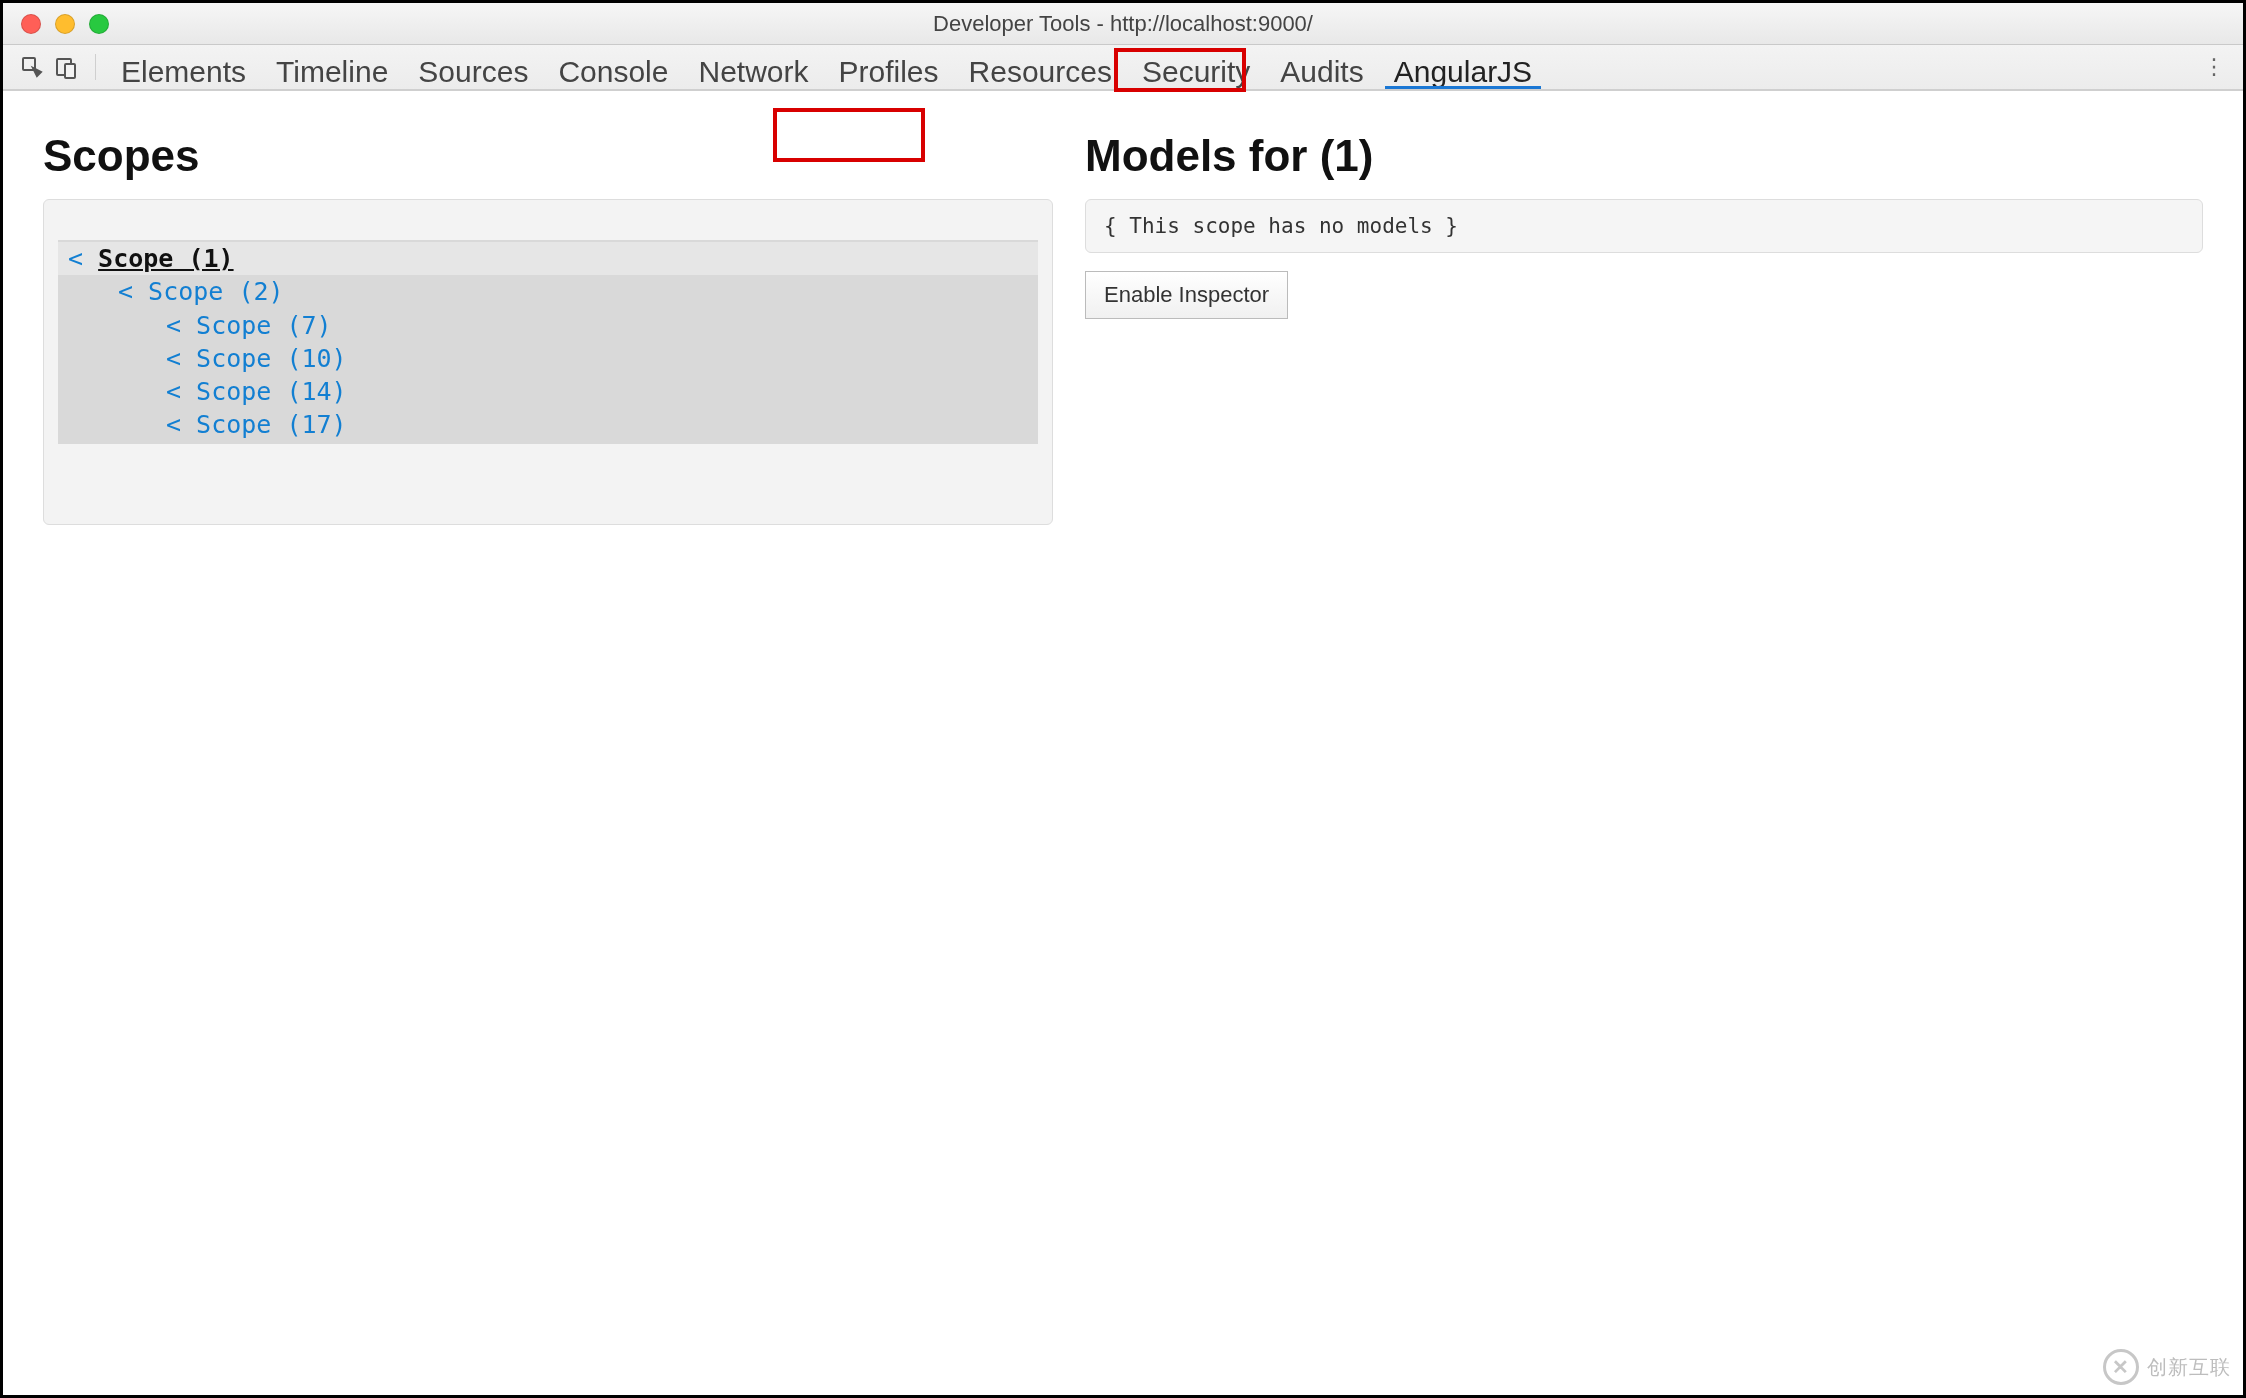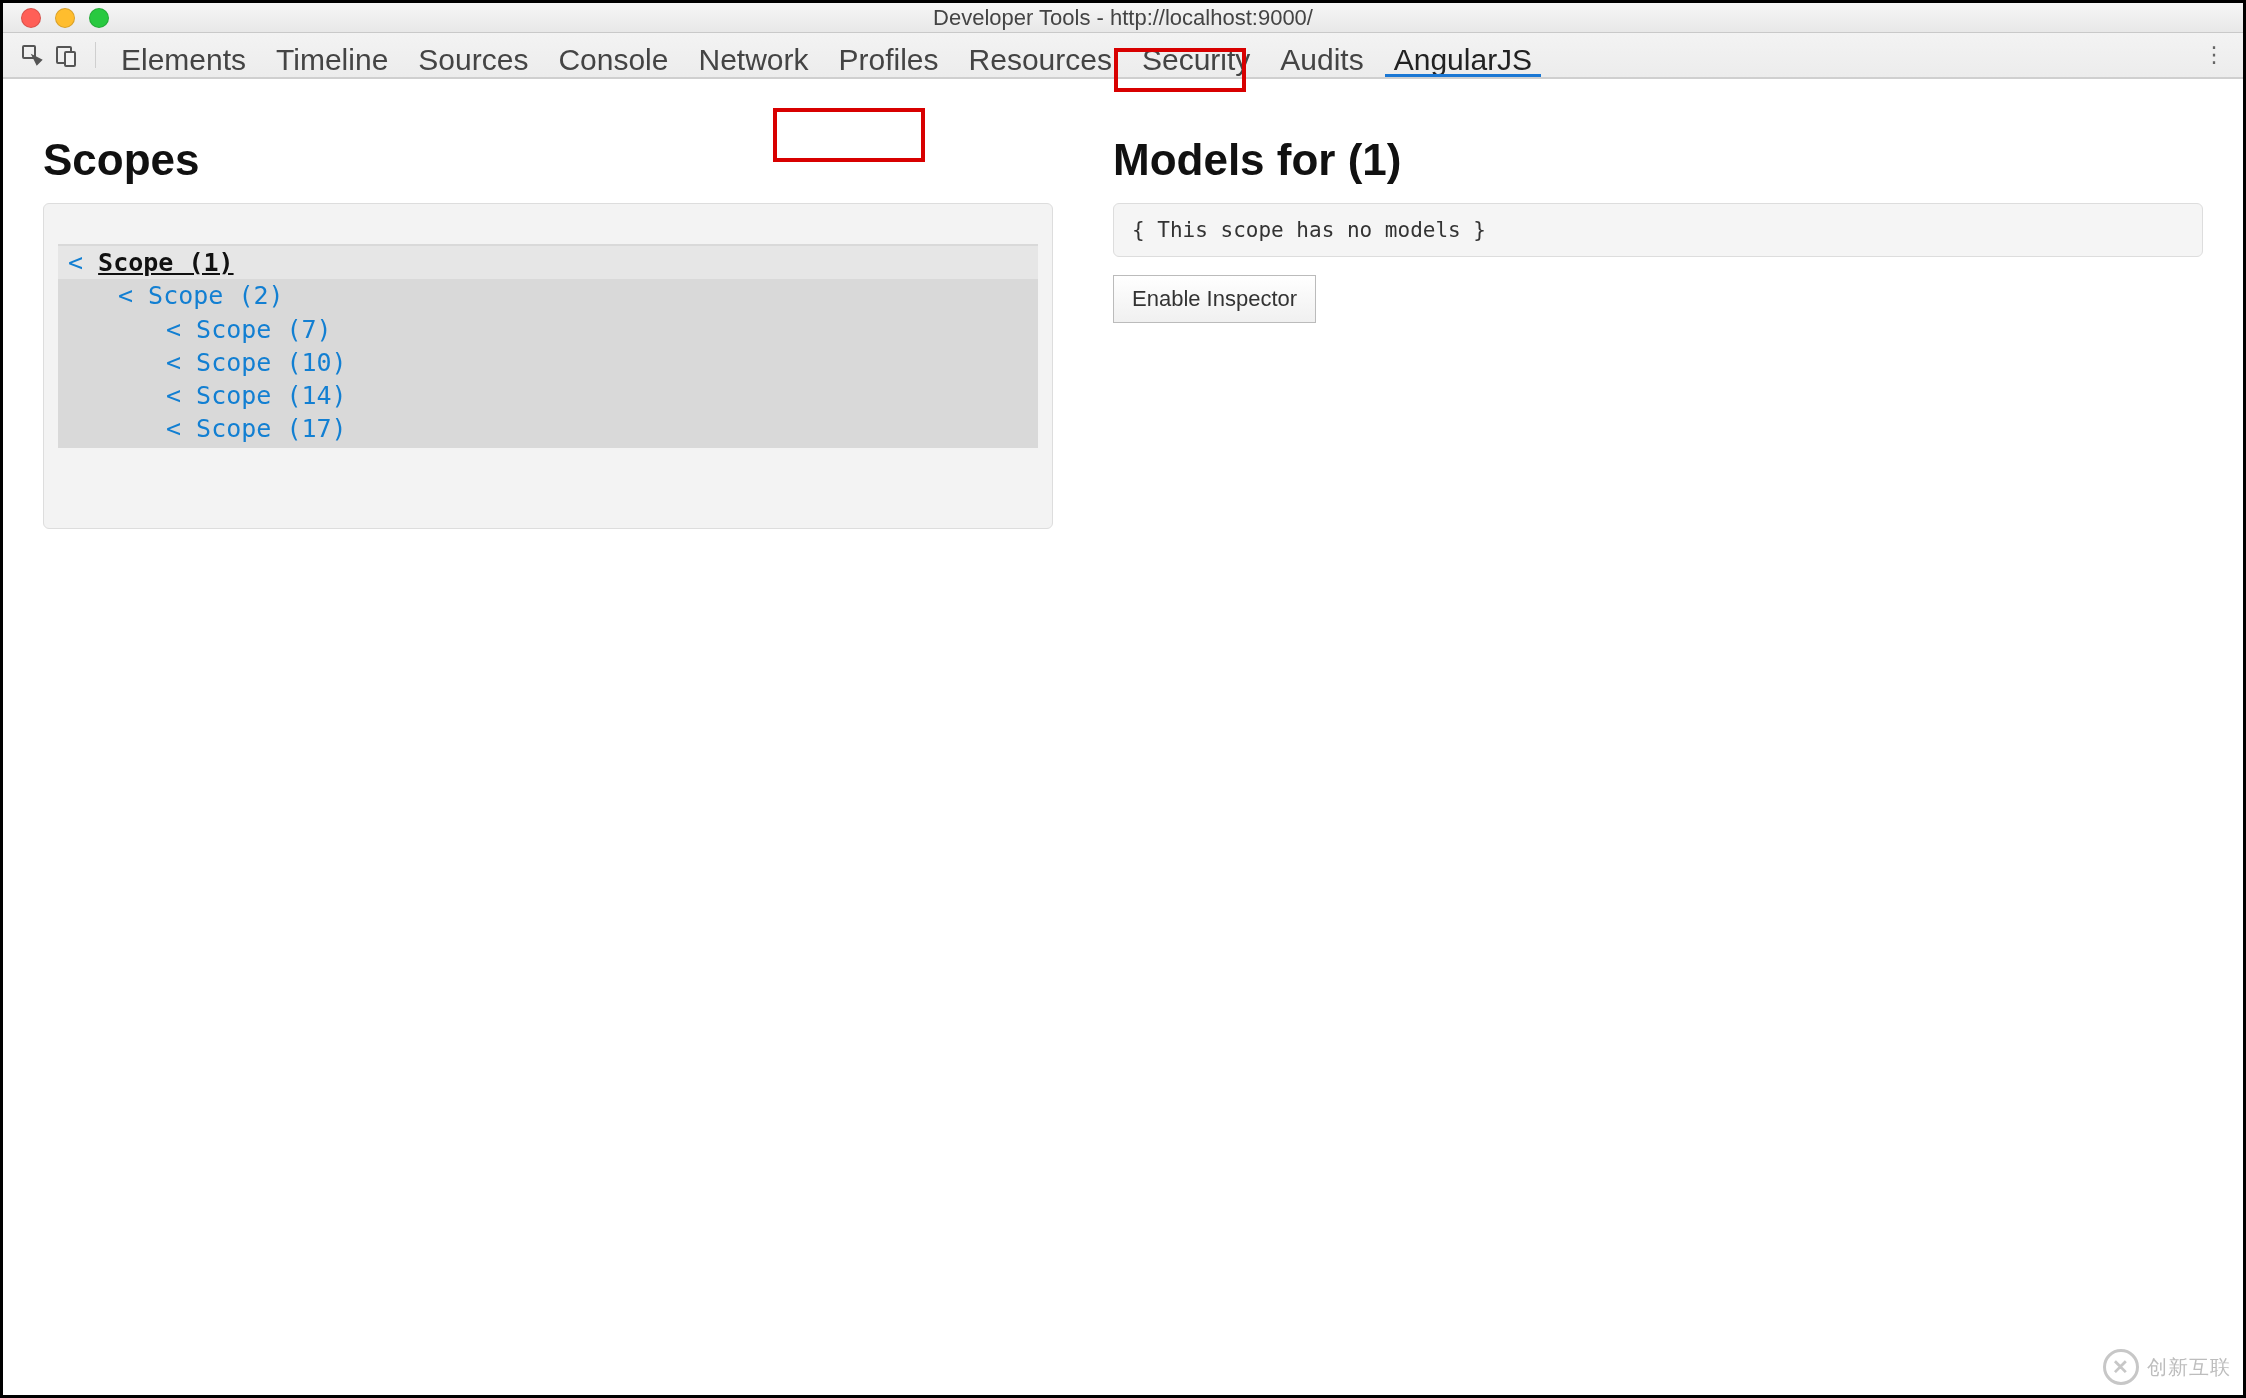--- a/index.html
+++ b/index.html
@@ -8,21 +8,21 @@
       font-size: 13px;
       background: #fff;
       width: 2246px;
       height: 1398px;
       border: 3px solid #000;
       position: relative;
       overflow: hidden;
     }
     
     .titlebar {
-      height: 30px;
+      height: 42px;
       background: linear-gradient(#f6f6f6, #e8e8e8);
       border-bottom: 1px solid #c9c9c9;
       display: flex;
       align-items: center;
       position: relative;
     }
     .traffic-lights {
       display: flex;
       gap: 14px;
       padding-left: 18px;
@@ -125,22 +125,22 @@
     .subtab.enable-tab {
       color: #333;
       display: flex;
       gap: 8px;
       align-items: center;
     }
     .subtab.enable-tab input { width: 18px; height: 18px; }
     
     .panels {
       display: flex;
-      gap: 60px;
-      margin-top: 40px;
+      gap: 32px;
+      margin-top: 24px;
     }
     .panel-left  { flex: 0 0 1010px; }
     .panel-right { flex: 1; }
     .panel-title {
       font-size: 44px;
       font-weight: 700;
       margin-bottom: 18px;
       color: #111;
     }
     .scopes-box {

